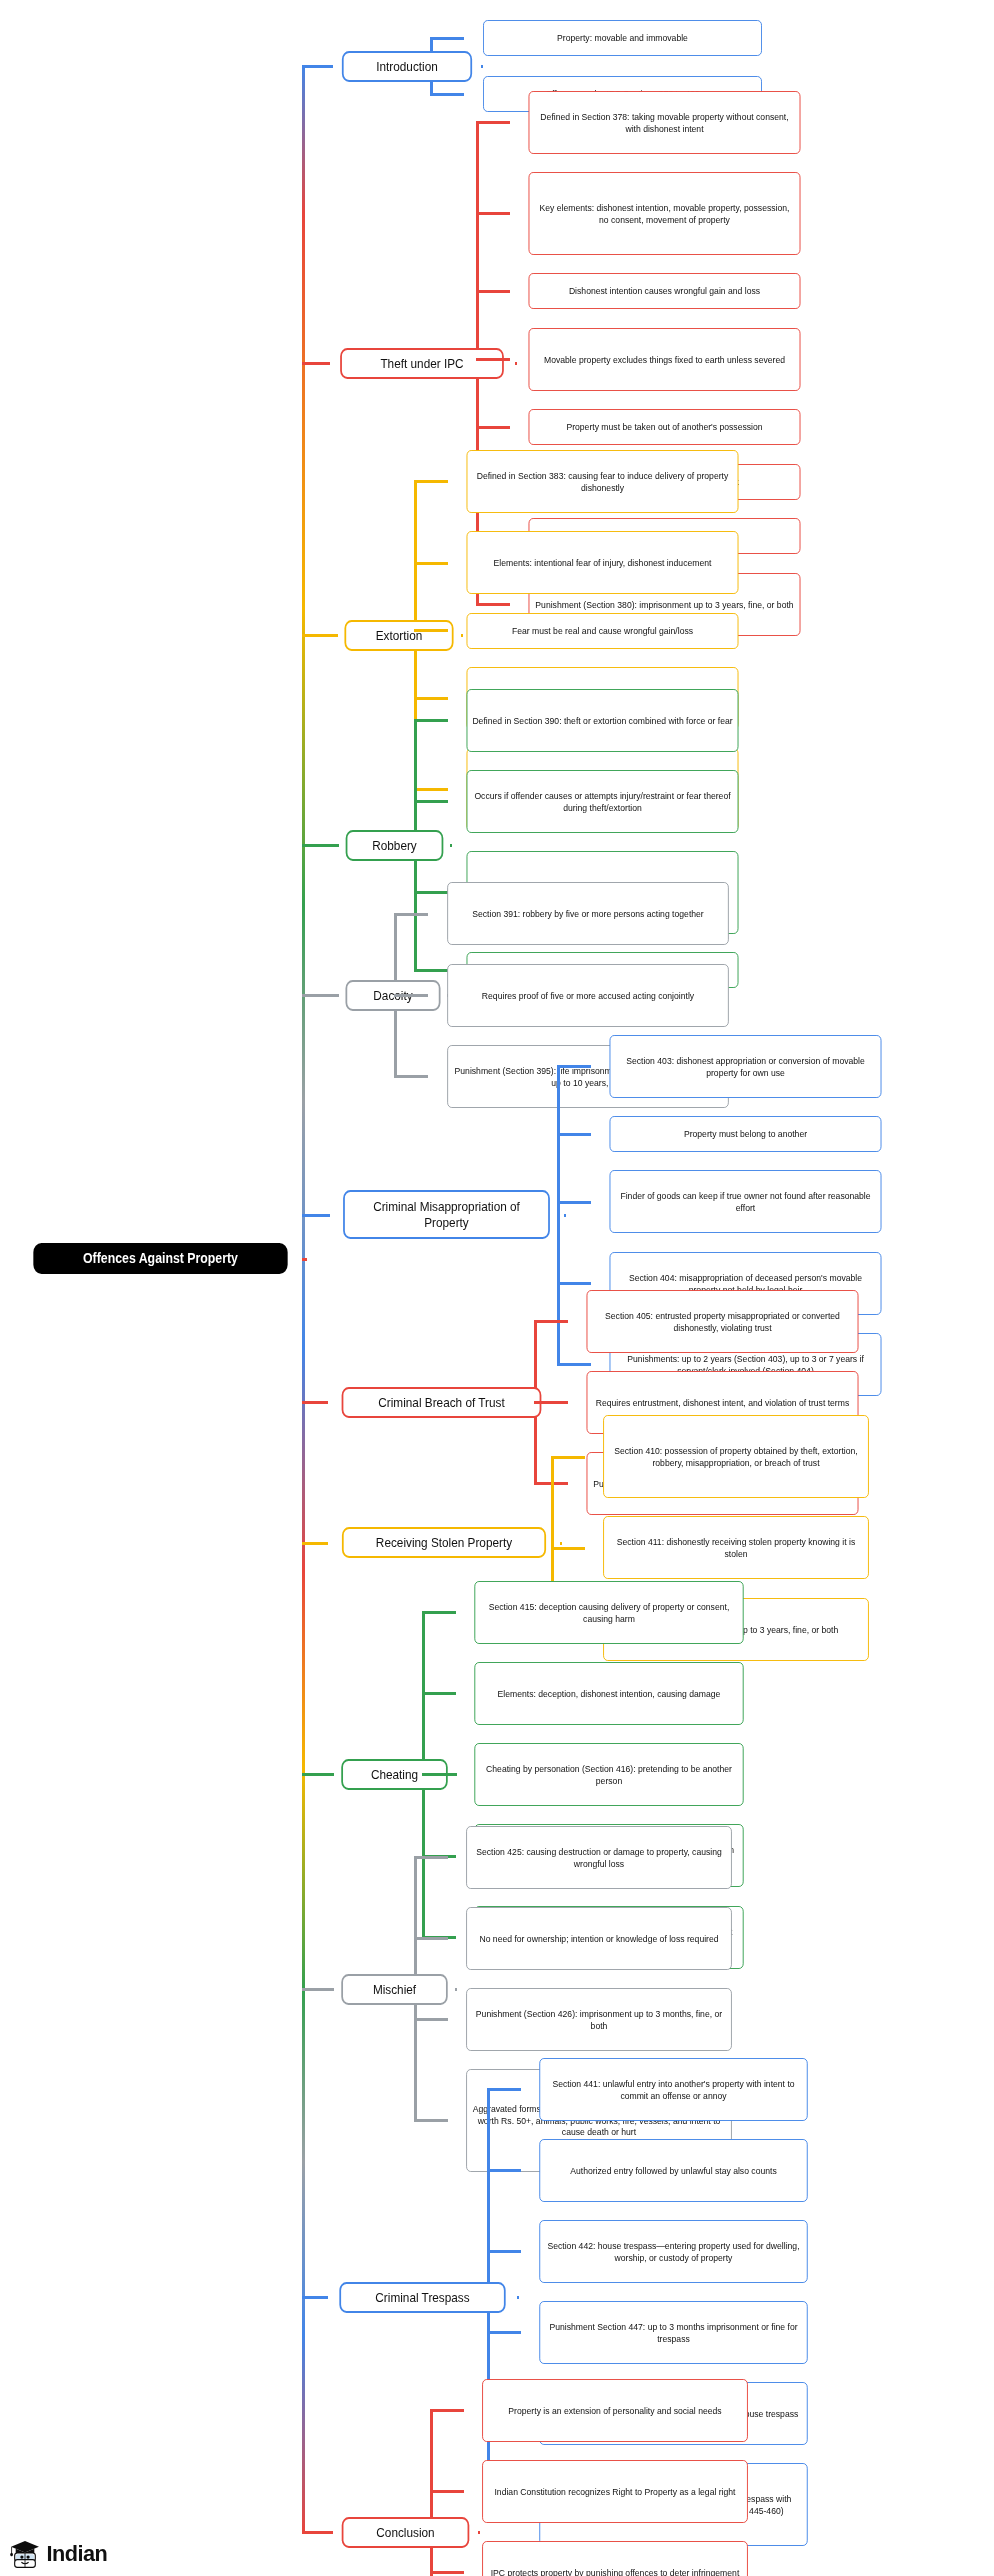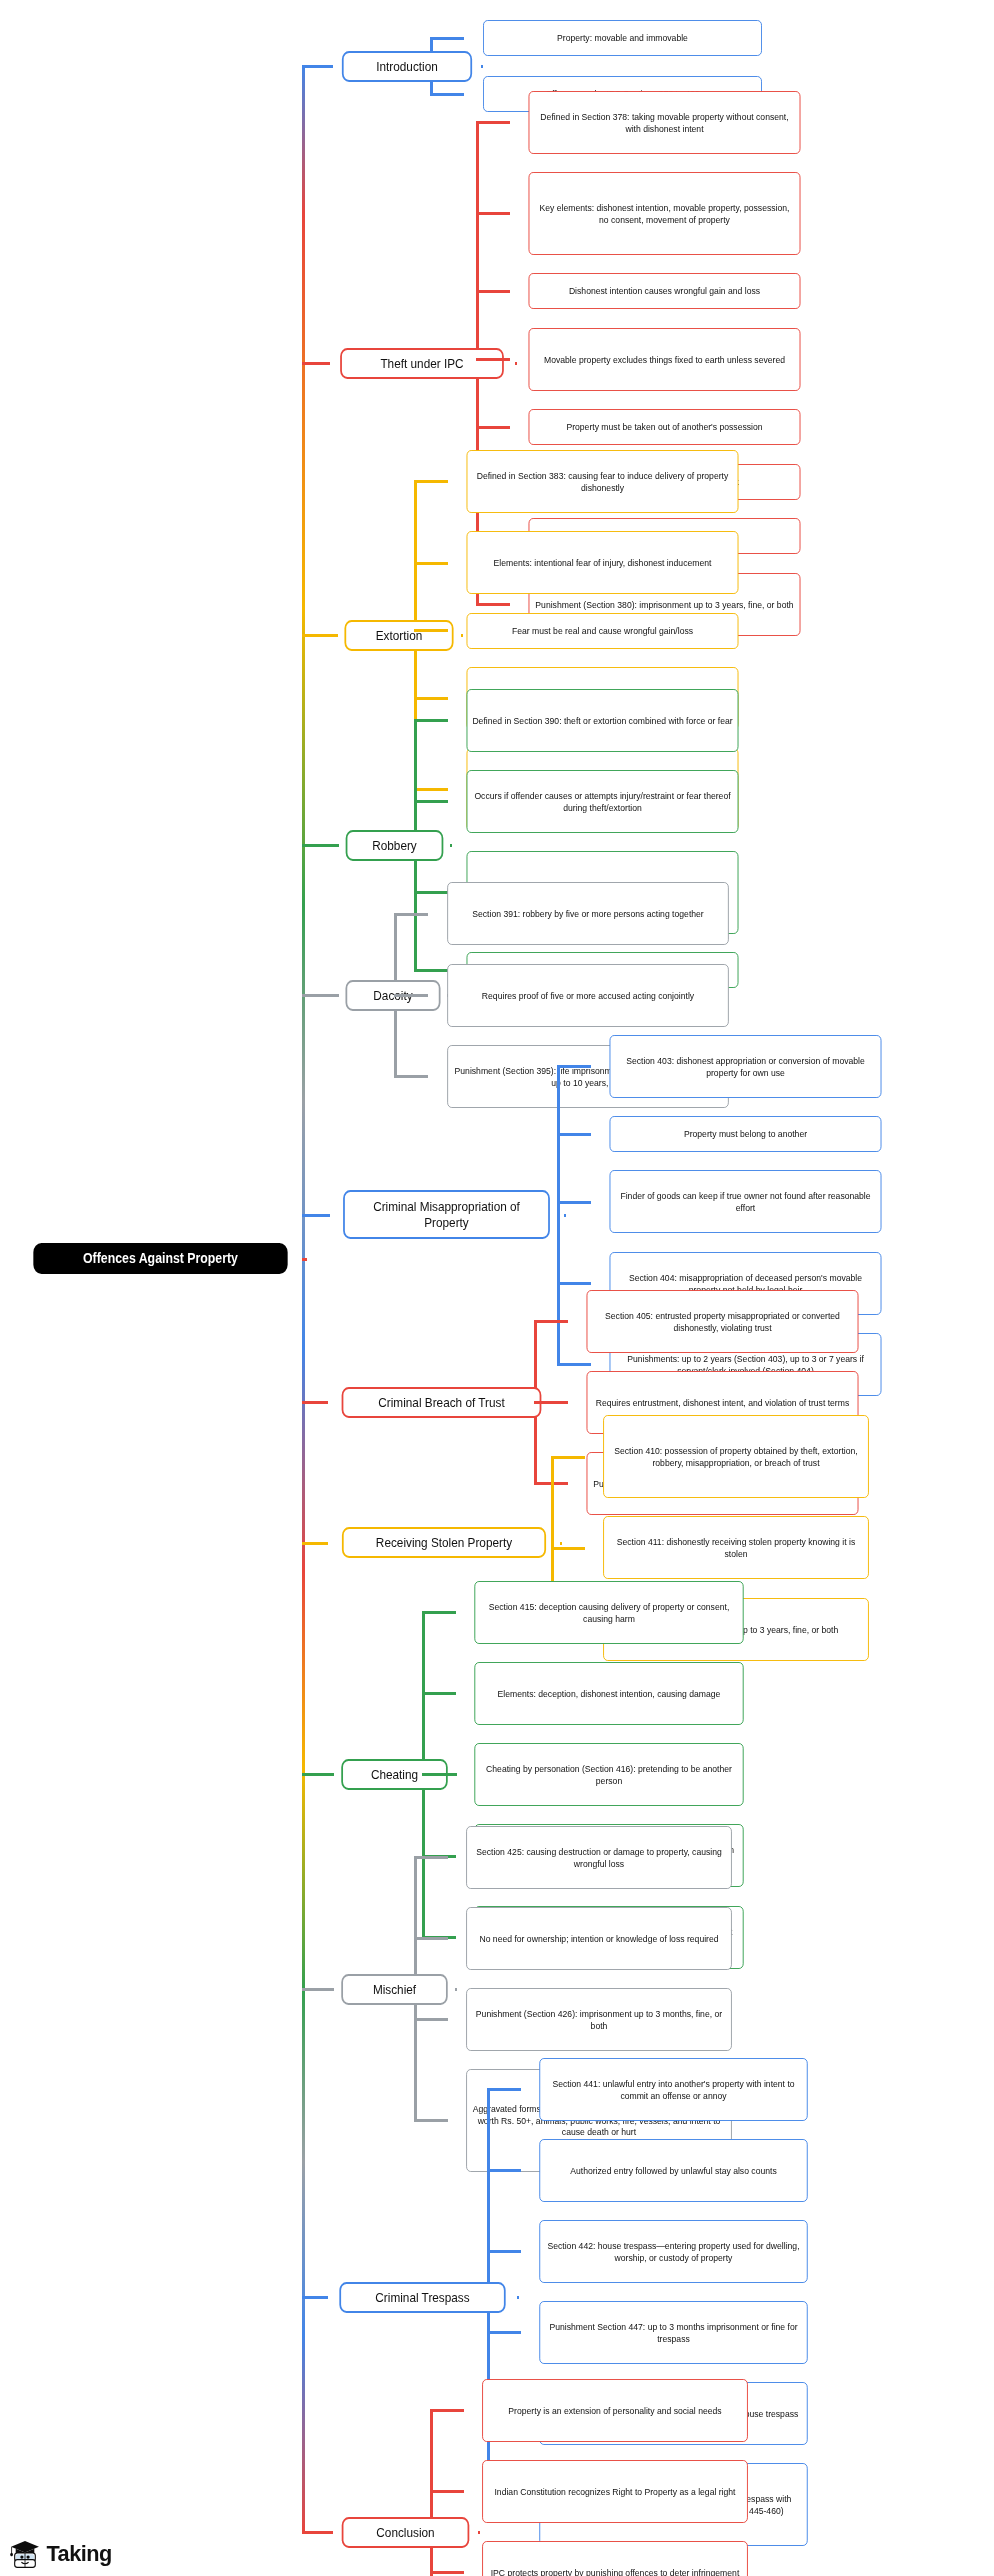--- a/index.html
+++ b/index.html
@@ -251,21 +251,21 @@
       <line x1="5" y1="15.5" x2="5" y2="28" stroke="#0d0d0d" stroke-width="1.6"></line>
       <ellipse cx="5" cy="30" rx="2.6" ry="3.6" fill="#0d0d0d"></ellipse>
       <rect x="11" y="27" width="40" height="16" rx="5" fill="#ffffff" stroke="#0d0d0d" stroke-width="2.2"></rect>
       <rect x="13.5" y="29.5" width="35" height="11" rx="3.5" fill="#cfe3f2"></rect>
       <rect x="11" y="40" width="40" height="15" rx="5" fill="#ffffff" stroke="#0d0d0d" stroke-width="2.2"></rect>
       <line x1="31" y1="27" x2="31" y2="55" stroke="#0d0d0d" stroke-width="1.6"></line>
       <circle cx="25" cy="35" r="3.1" fill="#0d0d0d"></circle>
       <circle cx="37" cy="35" r="3.1" fill="#0d0d0d"></circle>
       <path d="M24 45 Q31 51 38 45" fill="none" stroke="#0d0d0d" stroke-width="2"></path>
     </svg>
-    <span class="logo-text">Taking</span>
+    <span class="logo-text">Indian</span>
   </div>
 
 <div class="ln" style="position: absolute; left: 302px; top: 1258px; width: 5.2px; height: 2.6px; background: rgb(232, 69, 60);"></div>
     <div class="ln blue" style="position: absolute; left: 302px; top: 65px; width: 31px; height: 2.6px;"></div>
     <div class="ln red" style="position: absolute; left: 302px; top: 362px; width: 28px; height: 2.6px;"></div>
     <div class="ln yellow" style="position: absolute; left: 302px; top: 634px; width: 36px; height: 2.6px;"></div>
     <div class="ln green" style="position: absolute; left: 302px; top: 844px; width: 37px; height: 2.6px;"></div>
     <div class="ln gray" style="position: absolute; left: 302px; top: 994px; width: 37px; height: 2.6px;"></div>
     <div class="ln blue" style="position: absolute; left: 302px; top: 1214px; width: 28px; height: 2.6px;"></div>
     <div class="ln red" style="position: absolute; left: 302px; top: 1401px; width: 26px; height: 2.6px;"></div>

